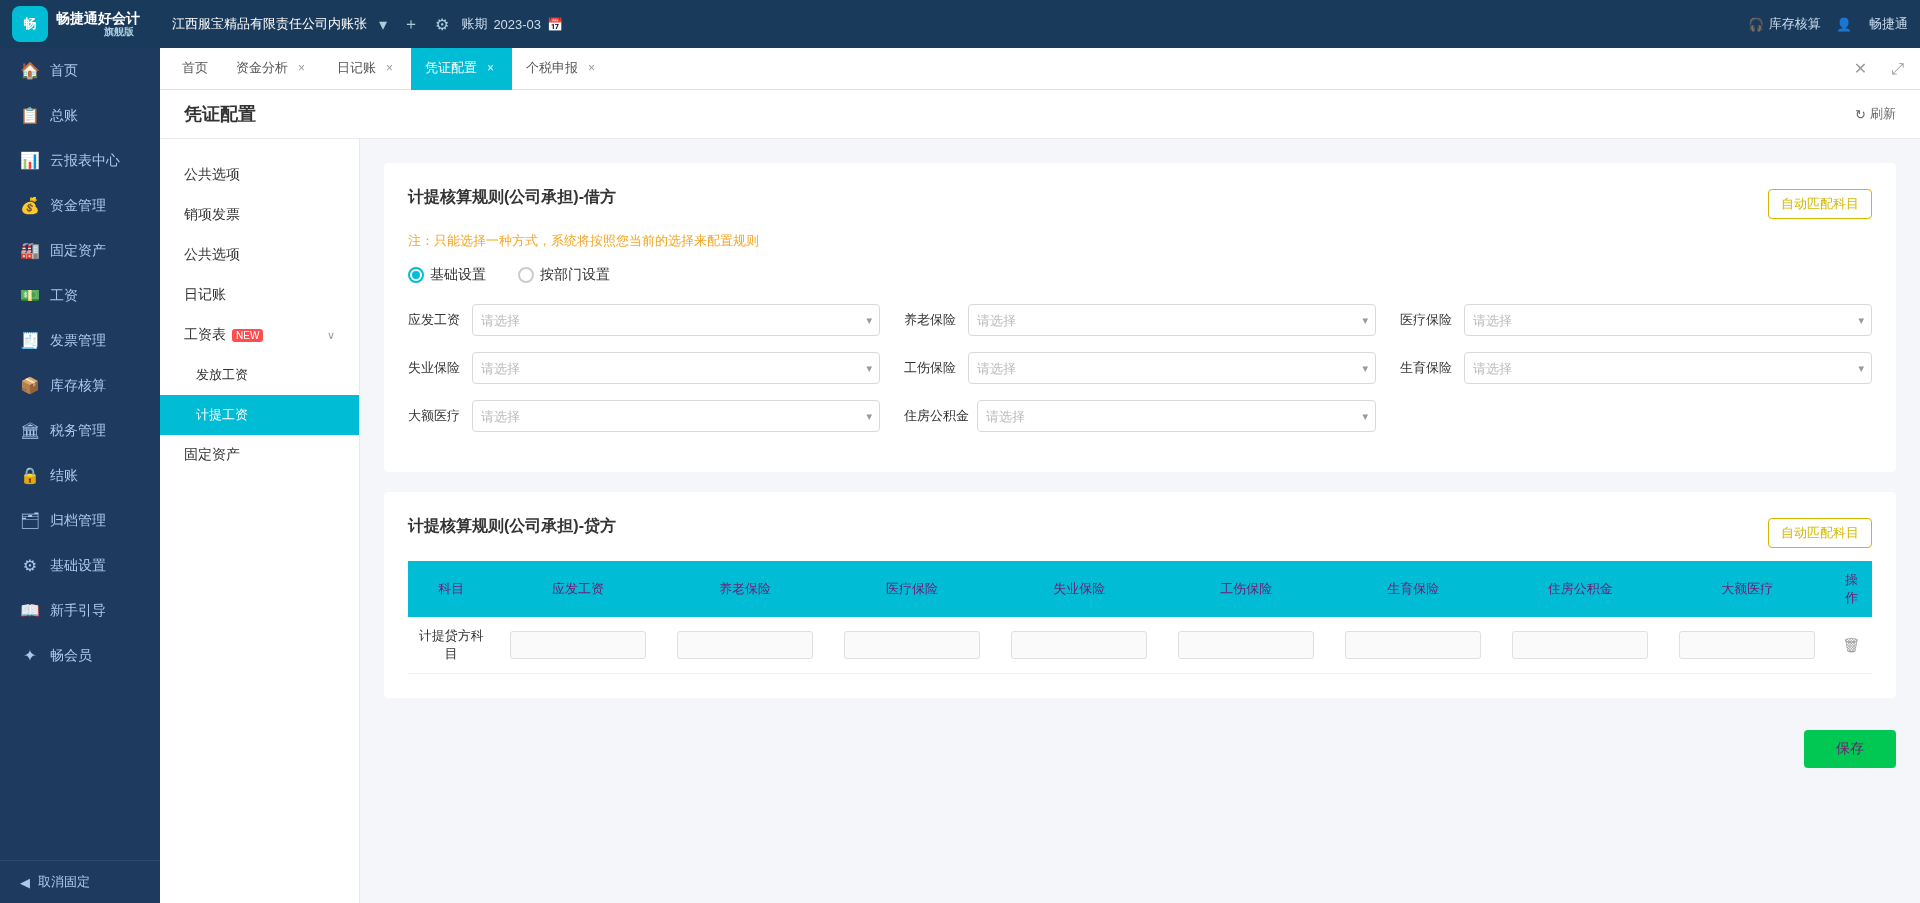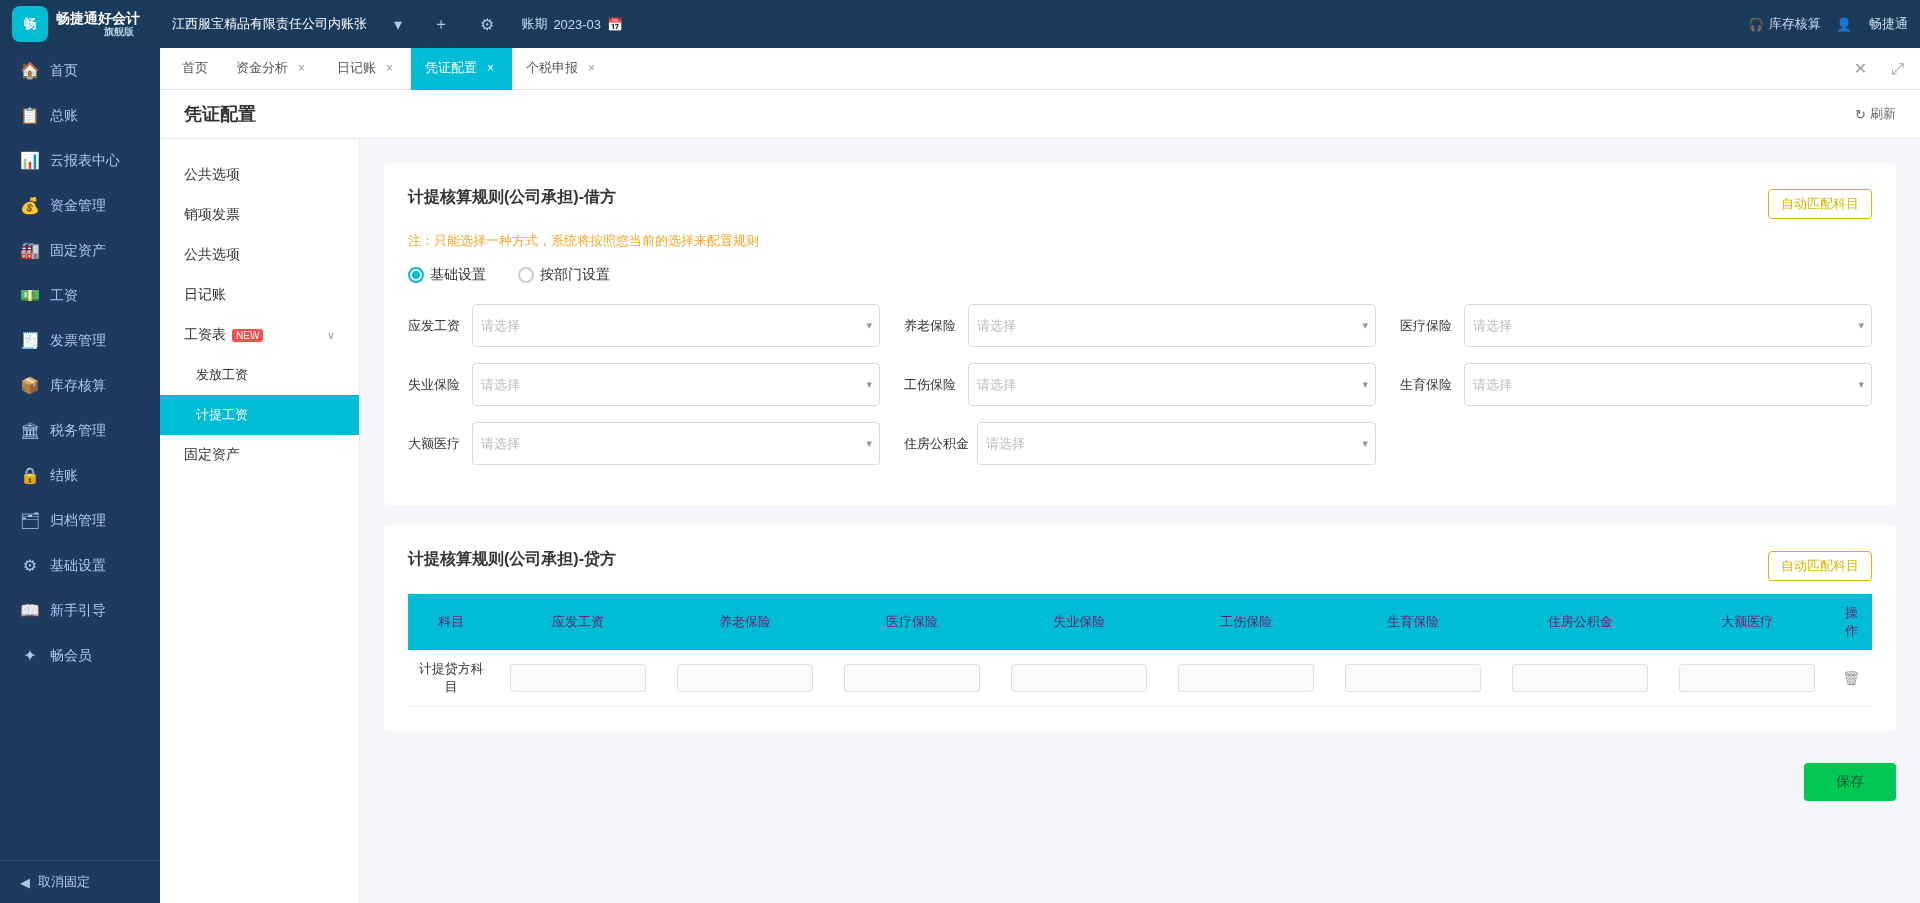--- a/index.html
+++ b/index.html
@@ -33,21 +33,21 @@
       justify-content: center;
       color: #fff;
       font-size: 13px;
       font-weight: bold;
     }
     .logo-text-main { font-size: 14px; color: #fff; line-height: 1.2; }
     .logo-text-sub { font-size: 10px; color: #acd; line-height: 1.2; margin-left: 48px; }
     .top-bar-middle {
       display: flex;
       align-items: center;
-      gap: 23px;
+      gap: 8px;
       flex: 1;
     }
     .company-name {
       color: #fff;
       font-size: 13px;
       cursor: pointer;
     }
     .top-bar-btn {
       background: none;
       border: none;
@@ -328,21 +328,21 @@
       position: relative;
     }
     .select-wrapper {
       flex: 1;
       position: relative;
       display: flex;
       align-items: center;
     }
     .select-wrapper select {
       width: 100%;
-      height: 43px;
+      height: 32px;
       border: 1px solid #d9d9d9;
       border-radius: 4px;
       padding: 0 28px 0 8px;
       font-size: 13px;
       color: #bbb;
       background: #fff;
       cursor: pointer;
       appearance: none;
       -webkit-appearance: none;
     }
@@ -403,21 +403,21 @@
       font-size: 12px;
       background: #fafafa;
     }
     .delete-icon {
       color: #999;
       cursor: pointer;
       font-size: 14px;
     }
     .save-btn {
       background: #00c853;
-      color: #14532d;
+      color: #701a75;
       border: none;
       padding: 10px 32px;
       font-size: 14px;
       border-radius: 4px;
       cursor: pointer;
     }
 
     
     .right-content::-webkit-scrollbar { width: 6px; }
     .right-content::-webkit-scrollbar-track { background: #f0f0f0; }

